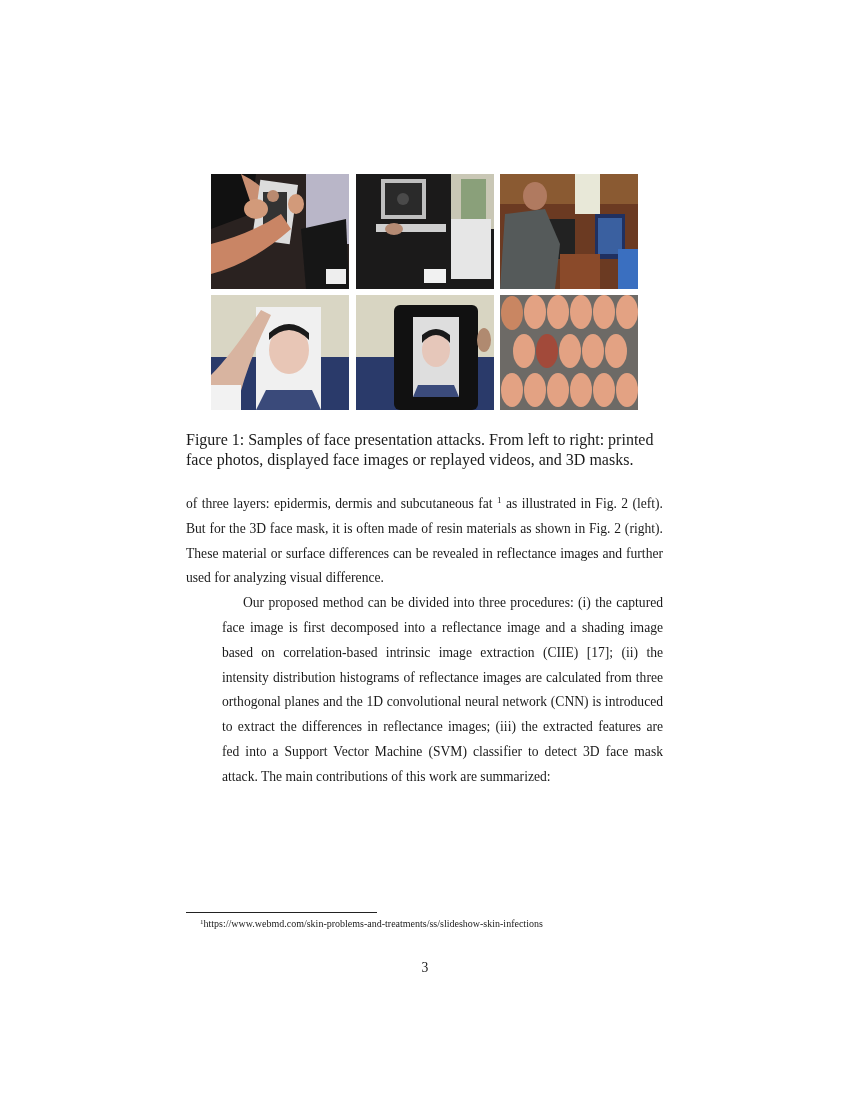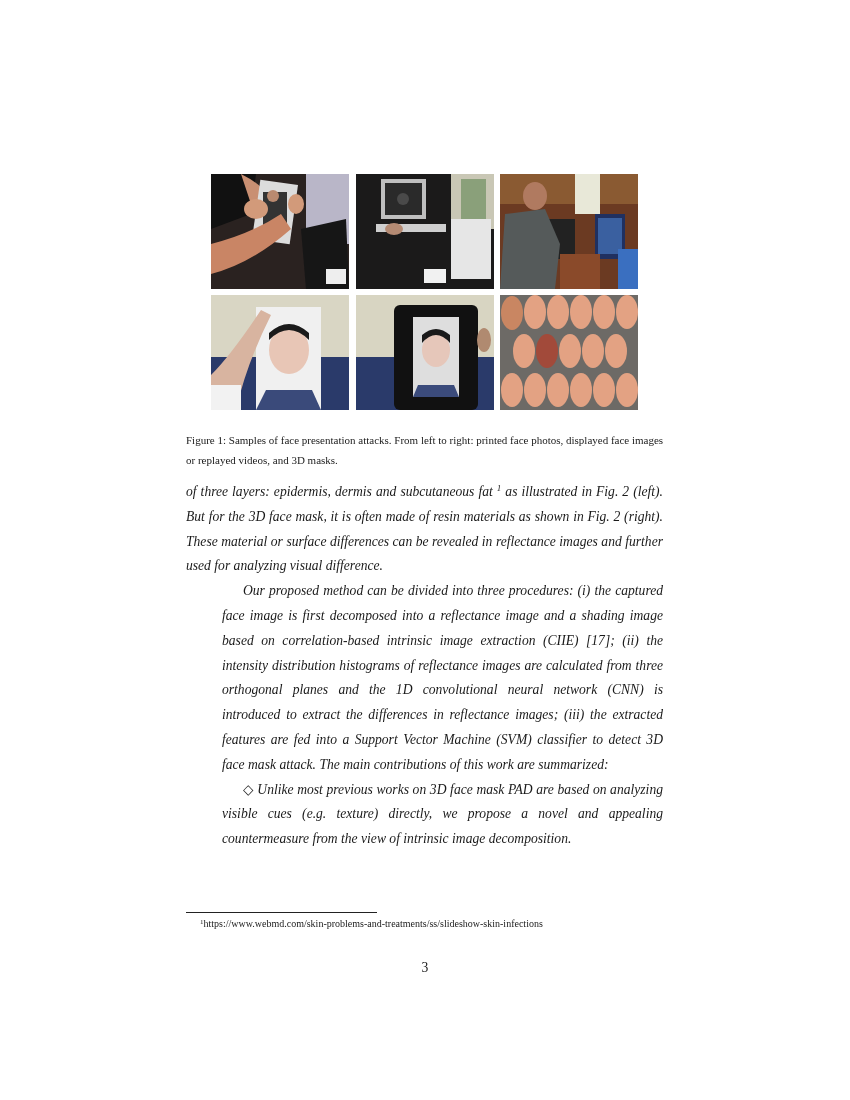--- a/index.html
+++ b/index.html
@@ -4,23 +4,23 @@
 <style>
   html, body { margin: 0; padding: 0; background: #ffffff; }
   body { width: 850px; height: 1100px; position: relative; overflow: hidden;
          font-family: "Liberation Serif", "DejaVu Serif", serif; color: #1a1a1a; }
   .figure-grid { position: absolute; left: 211px; top: 174px; width: 427px; height: 236px;
                  display: grid; grid-template-columns: 138px 138px 138px; grid-template-rows: 115px 115px;
                  column-gap: 6.5px; row-gap: 6px; }
   .panel { position: relative; overflow: hidden; }
   .panel svg { width: 100%; height: 100%; display: block; }
   .caption { position: absolute; left: 186px; top: 430px; width: 480px;
-             font-size: 11px; line-height: 20px; font-family: Liberation Serif, serif; }
-  .body-text { position: absolute; left: 186px; top: 480px; width: 477px;
-               font-size: 13.6px; line-height: 24.8px; text-align: justify; font-style: italic; }
+             font-size: 16px; line-height: 20px; font-family: Liberation Serif, serif; }
+  .body-text { position: absolute; left: 186px; top: 492px; width: 477px;
+               font-size: 13.6px; line-height: 24.8px; text-align: justify; }
   .body-text p { margin: 0; }
   .body-text .indent { text-indent: 21px; margin-left: 36px; }
   .body-text .justify-last { text-align-last: justify; }
   sup { font-size: 9px; line-height: 0; vertical-align: 5px; }
   .fn-rule { position: absolute; left: 186px; top: 912px; width: 191px; height: 1px; background: #222; }
   .footnote { position: absolute; left: 200px; top: 917px; font-size: 10px; line-height: 14px; }
   .footnote sup { font-size: 7px; vertical-align: 3px; }
   .page-num { position: absolute; left: 0; width: 850px; top: 960px; text-align: center; font-size: 13.6px; }
 </style>
 </head>
@@ -119,19 +119,18 @@
       </g>
     </svg>
   </div>
 </div>
 
 <div class="caption">Figure 1: Samples of face presentation attacks. From left to right: printed face photos, displayed face images or replayed videos, and 3D masks.</div>
 
 <div class="body-text">
   <p><span>of three layers: epidermis, dermis and subcutaneous fat </span><sup>1</sup><span> as illustrated in Fig. 2 (left). But for the 3D face mask, it is often made of resin materials as shown in Fig. 2 (right). These material or surface differences can be revealed in reflectance images and further used for analyzing visual difference.</span></p>
   <p class="indent">Our proposed method can be divided into three procedures: (i) the captured face image is first decomposed into a reflectance image and a shading image based on correlation-based intrinsic image extraction (CIIE) [17]; (ii) the intensity distribution histograms of reflectance images are calculated from three orthogonal planes and the 1D convolutional neural network (CNN) is introduced to extract the differences in reflectance images; (iii) the extracted features are fed into a Support Vector Machine (SVM) classifier to detect 3D face mask attack. The main contributions of this work are summarized:</p>
-  <p class="indent">◇ Unlike most previous works on 3D face mask PAD are based on analyzing visible cues (e.g. texture) directly, we propose a novel and appealing countermeasure from the view of intrinsic image decomposition.</p>
 </div>
 
 <div class="fn-rule"></div>
 <div class="footnote"><sup>1</sup><span>https://www.webmd.com/skin-problems-and-treatments/ss/slideshow-skin-infections</span></div>
 
 <div class="page-num">3</div>
 
 </body></html>

